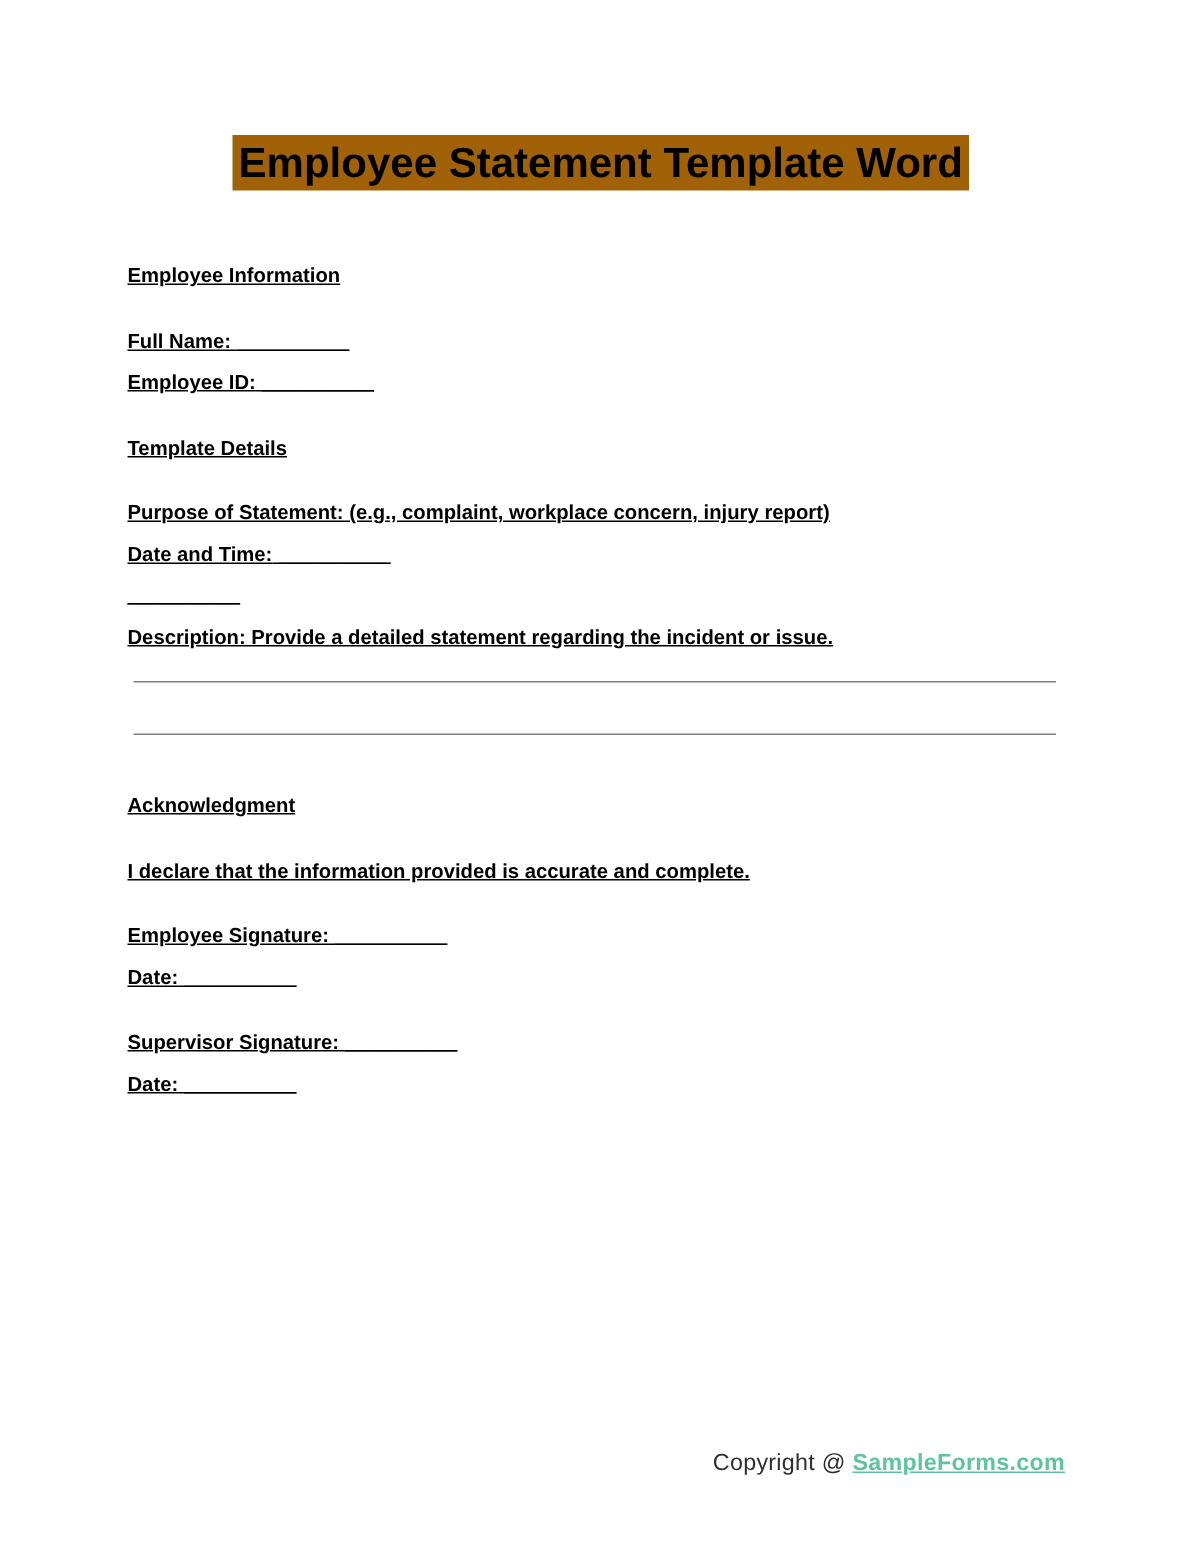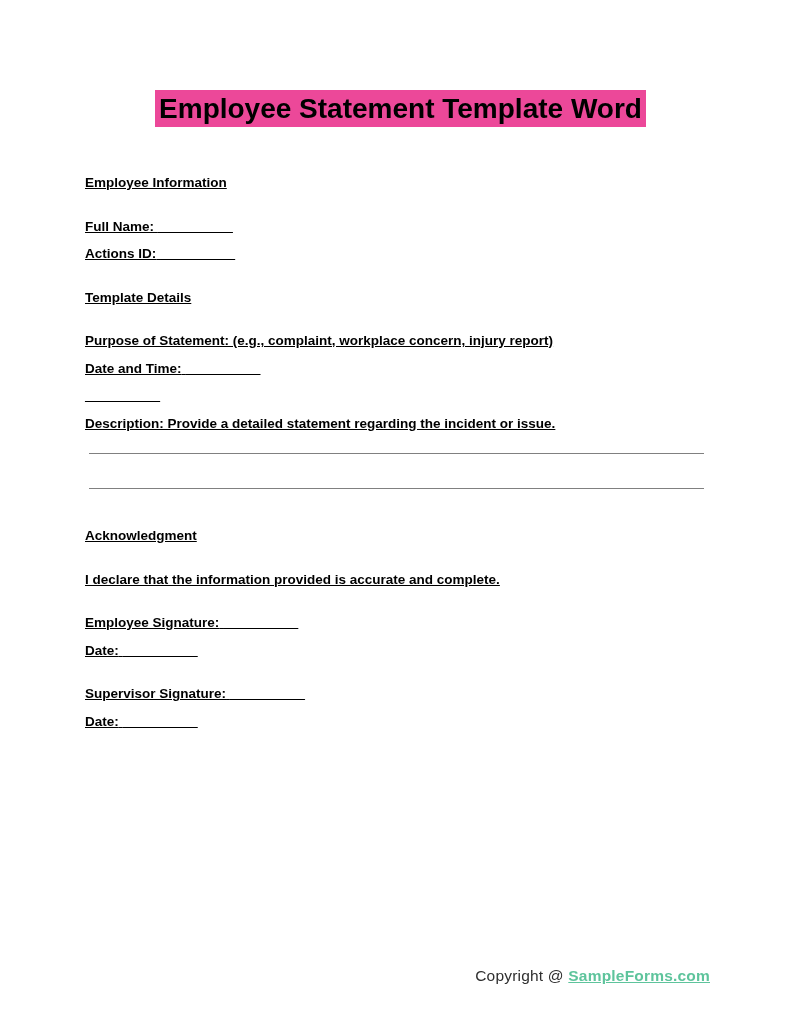--- a/index.html
+++ b/index.html
@@ -17,21 +17,21 @@
     padding-top: 90px;
     box-sizing: border-box;
   }
   .title-line {
     text-align: center;
     line-height: 37px;
     margin: 0;
   }
   .title-highlight {
     display: inline-block;
-    background: #ec4899;
+    background: #a16207;
     color: #000000;
     font-size: 28px;
     font-weight: bold;
     line-height: 37px;
     padding: 0 4px;
     white-space: nowrap;
   }
   .content {
     margin: 38px 96px 0 85px;
     color: #000000;
@@ -80,21 +80,21 @@
   <div class="content">
 
     <p class="heading">Employee Information</p>
 
     <div class="para">
       <div class="line">
         <span>Full Name:</span>
         <span>__________</span>
       </div>
       <div class="line">
-        <span>Actions ID:</span>
+        <span>Employee ID:</span>
         <span>__________</span>
       </div>
     </div>
 
     <p class="heading">Template Details</p>
 
     <div class="para">
       <div class="line">
         <span>Purpose of Statement: (e.g., complaint, workplace concern, injury report)</span>
       </div>

